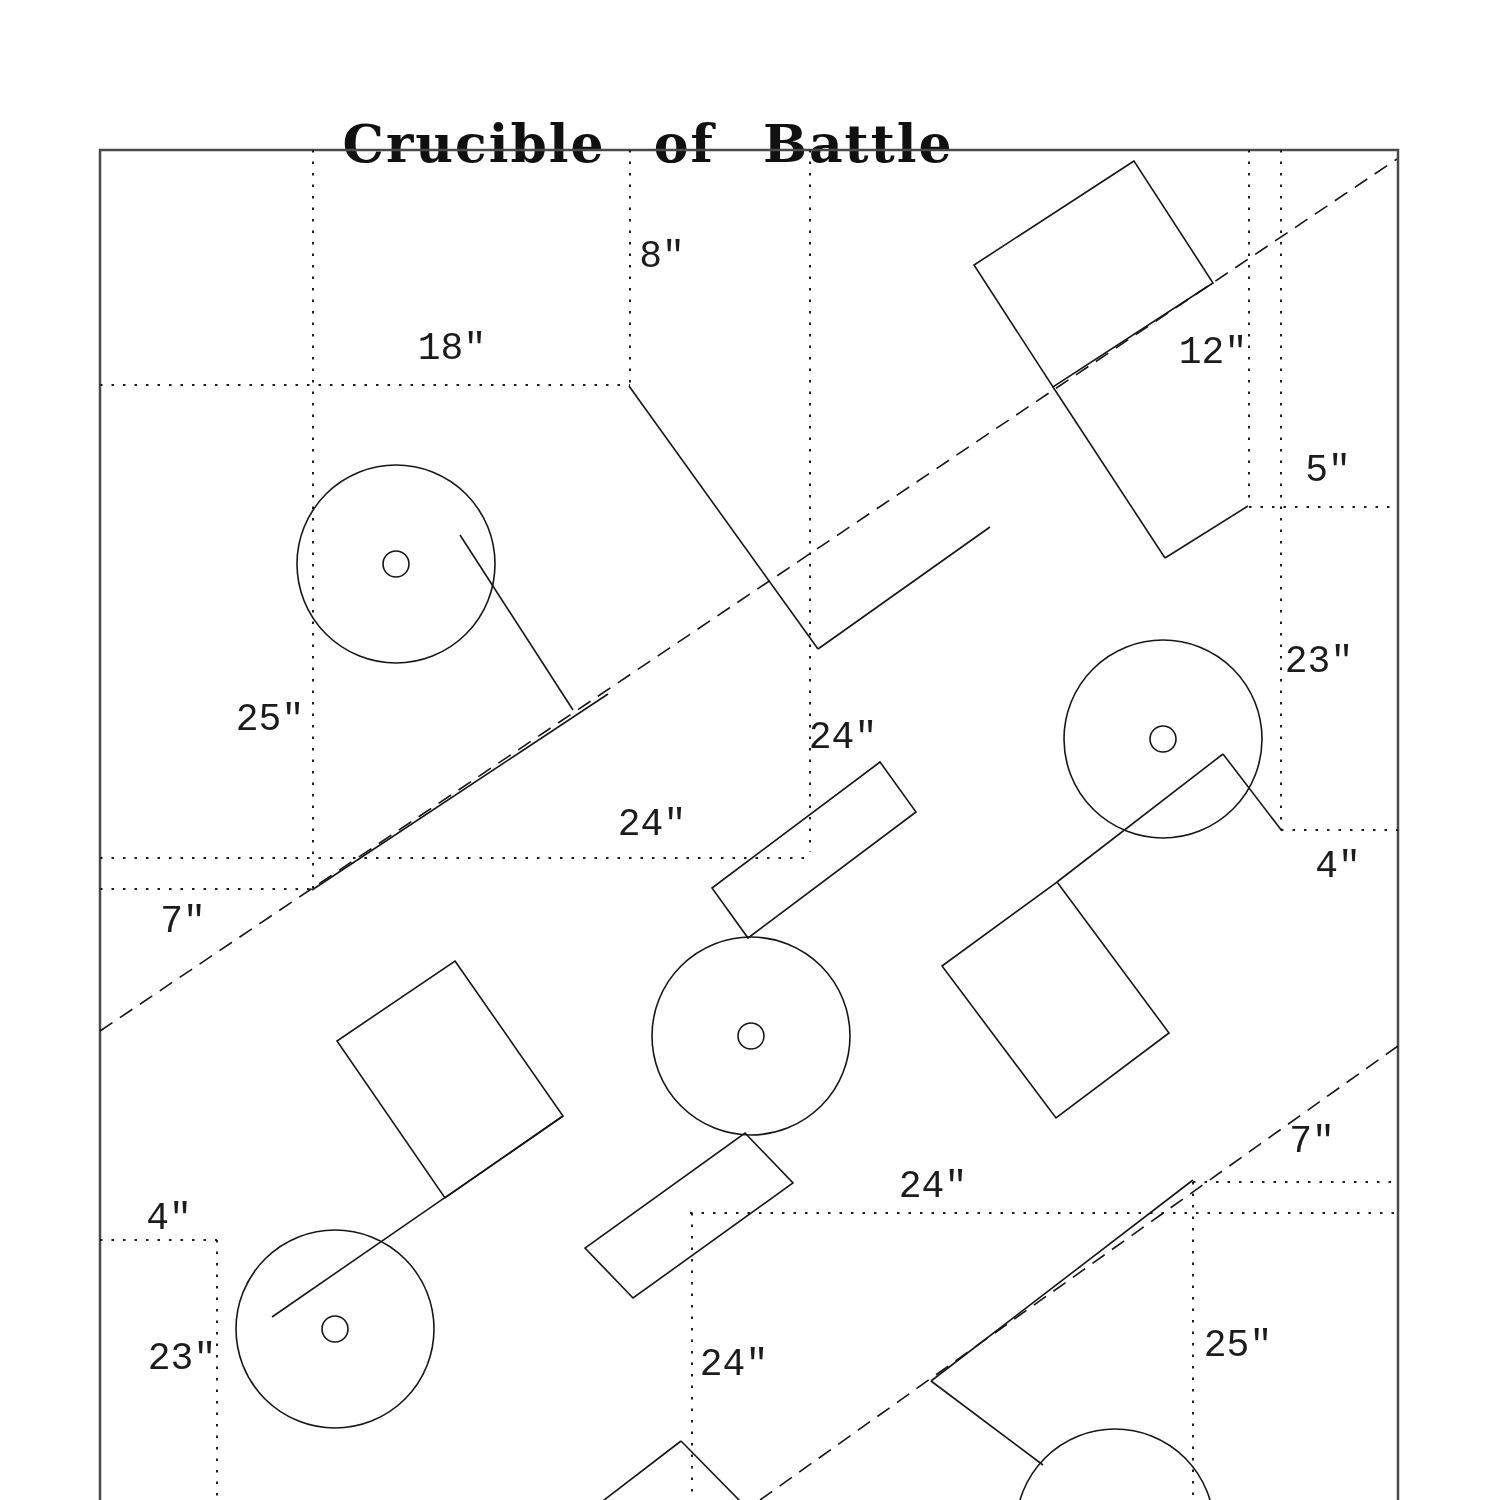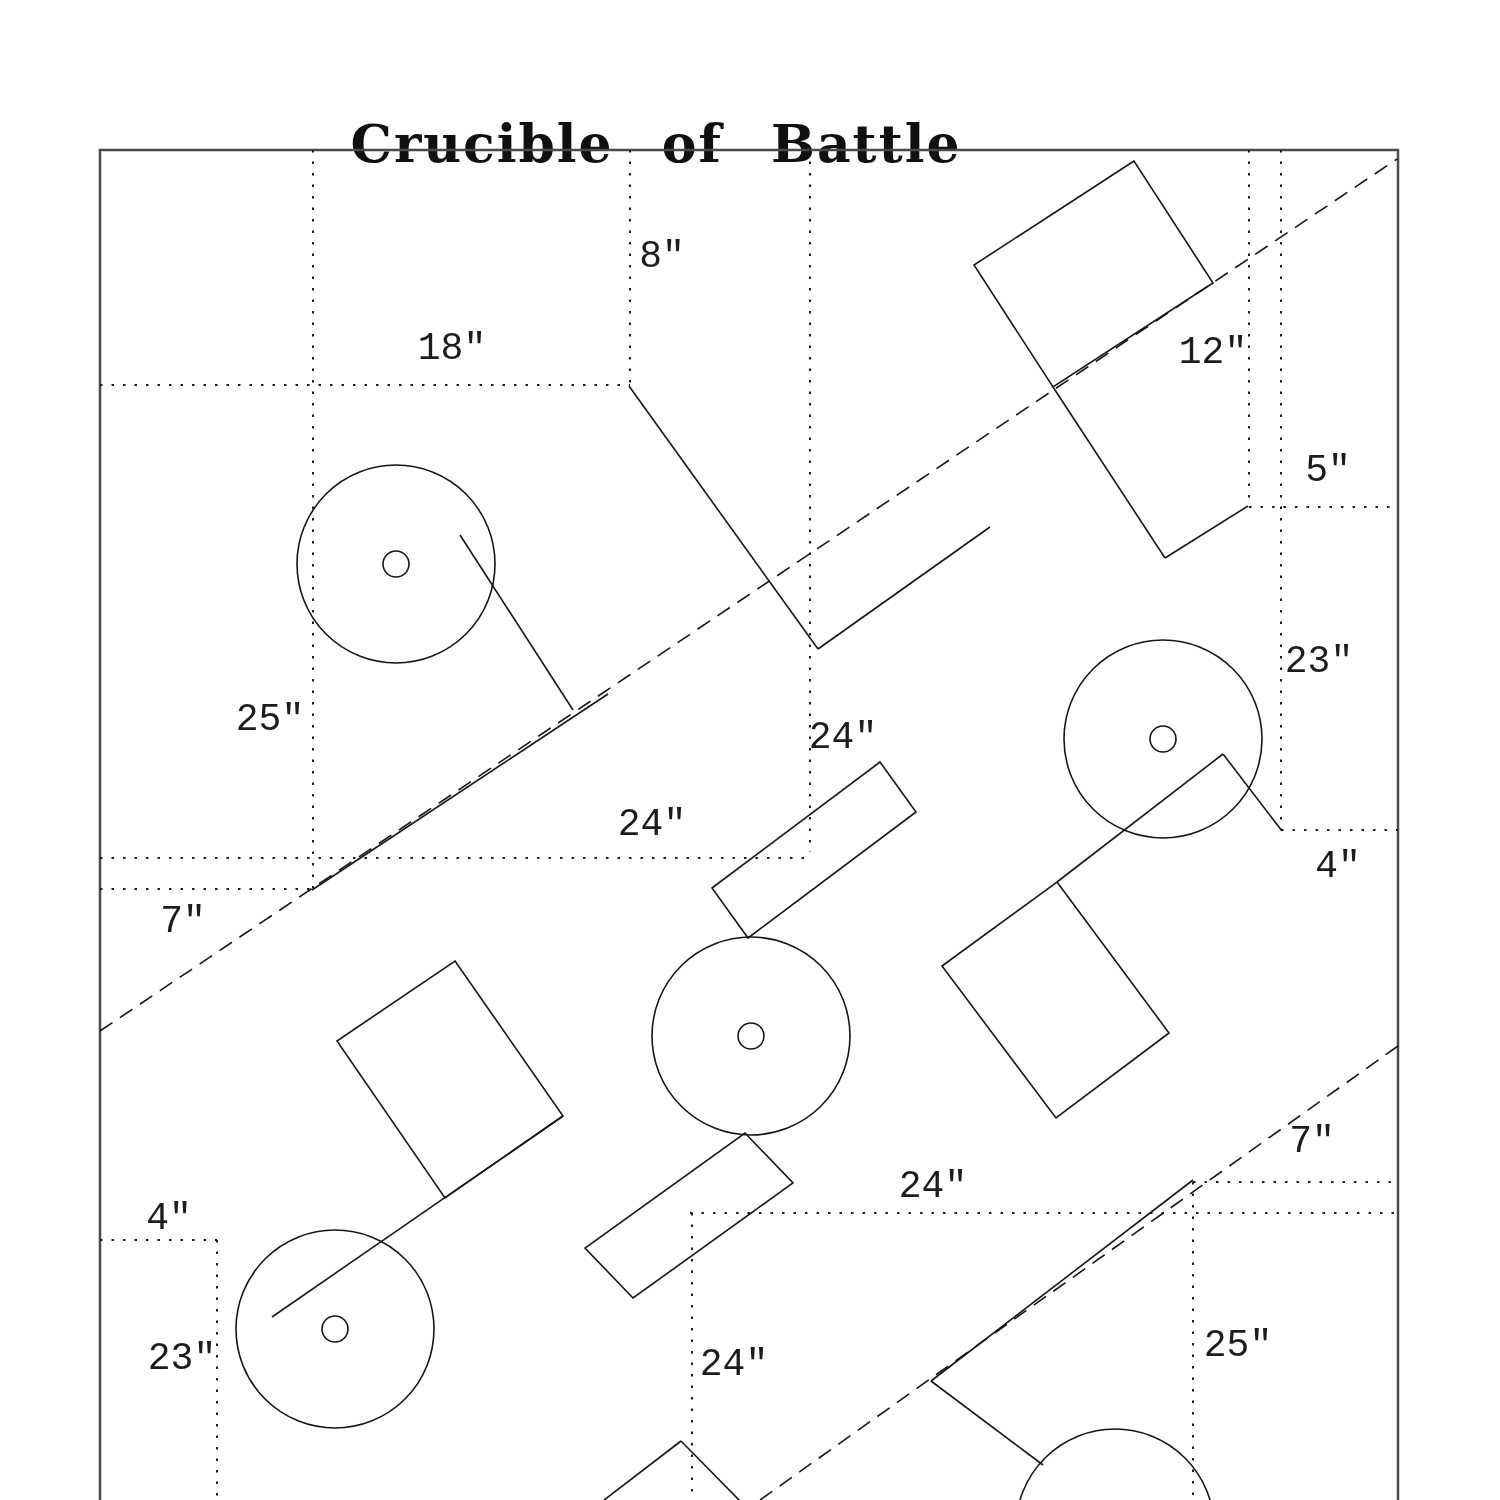--- a/index.html
+++ b/index.html
@@ -1,18 +1,18 @@
 <!DOCTYPE html>
 <html><head>
 <meta charset="utf-8">
 <style>
   html,body{margin:0;padding:0;background:#ffffff;}
   body{width:1500px;height:1500px;overflow:hidden;position:relative;
        font-family:"Liberation Sans",sans-serif;}
-  .title{position:absolute;left:8px;top:80px;width:1296px;text-align:center;
+  .title{position:absolute;left:0;top:80px;width:1296px;text-align:center;
          font-family:"DejaVu Serif","Liberation Serif",serif;
          font-weight:700;font-size:52px;line-height:58px;color:#101010;
          letter-spacing:2px;word-spacing:28px;}
   #map-svg{position:absolute;left:0;top:0;}
   .border{fill:none;stroke:#4a4a4a;stroke-width:2.5;}
   .dotted{stroke:#1c1c1c;stroke-width:2;fill:none;stroke-dasharray:2.5 9;}
   .dashed{stroke:#161616;stroke-width:1.6;fill:none;stroke-dasharray:15 9;}
   .solid{stroke:#161616;stroke-width:1.6;fill:none;}
   .poly{stroke:#161616;stroke-width:1.6;fill:none;stroke-linejoin:miter;}
   .circ{stroke:#161616;stroke-width:1.6;fill:none;}

